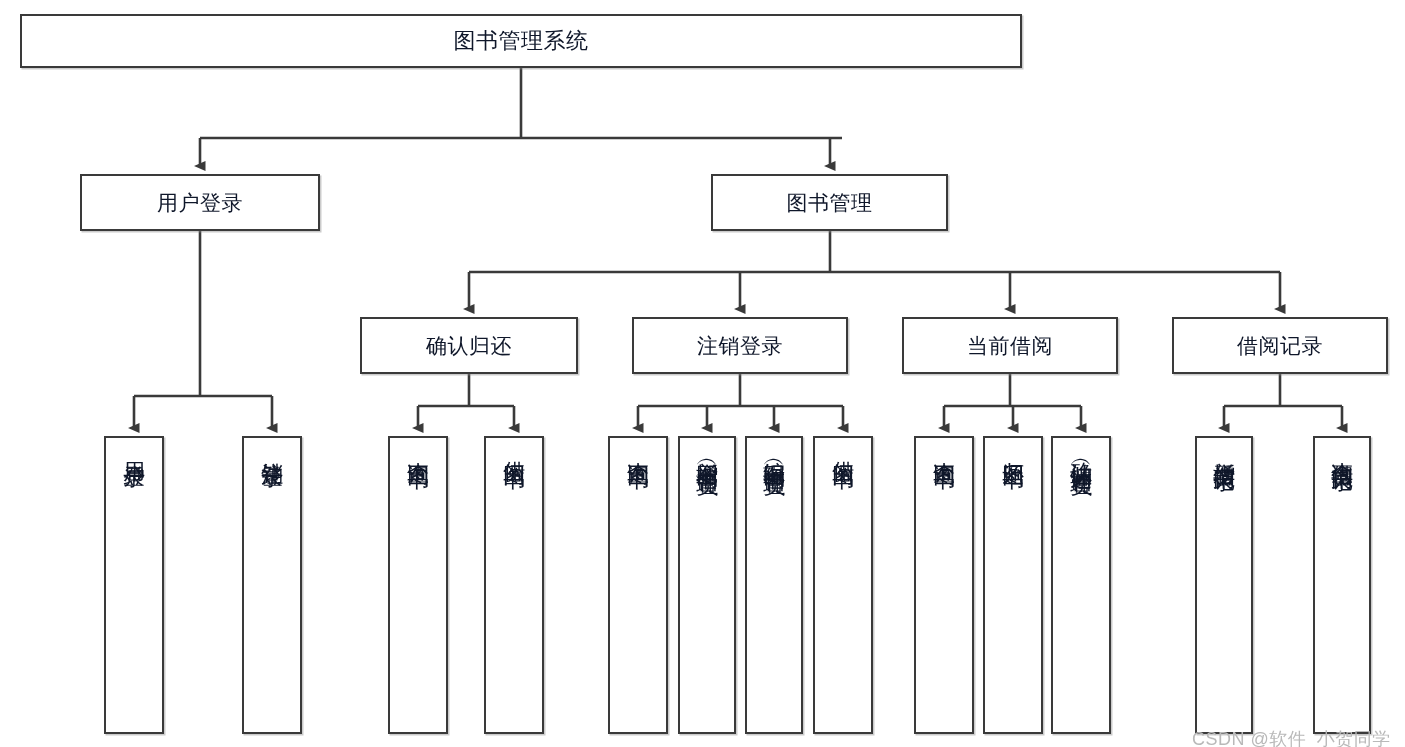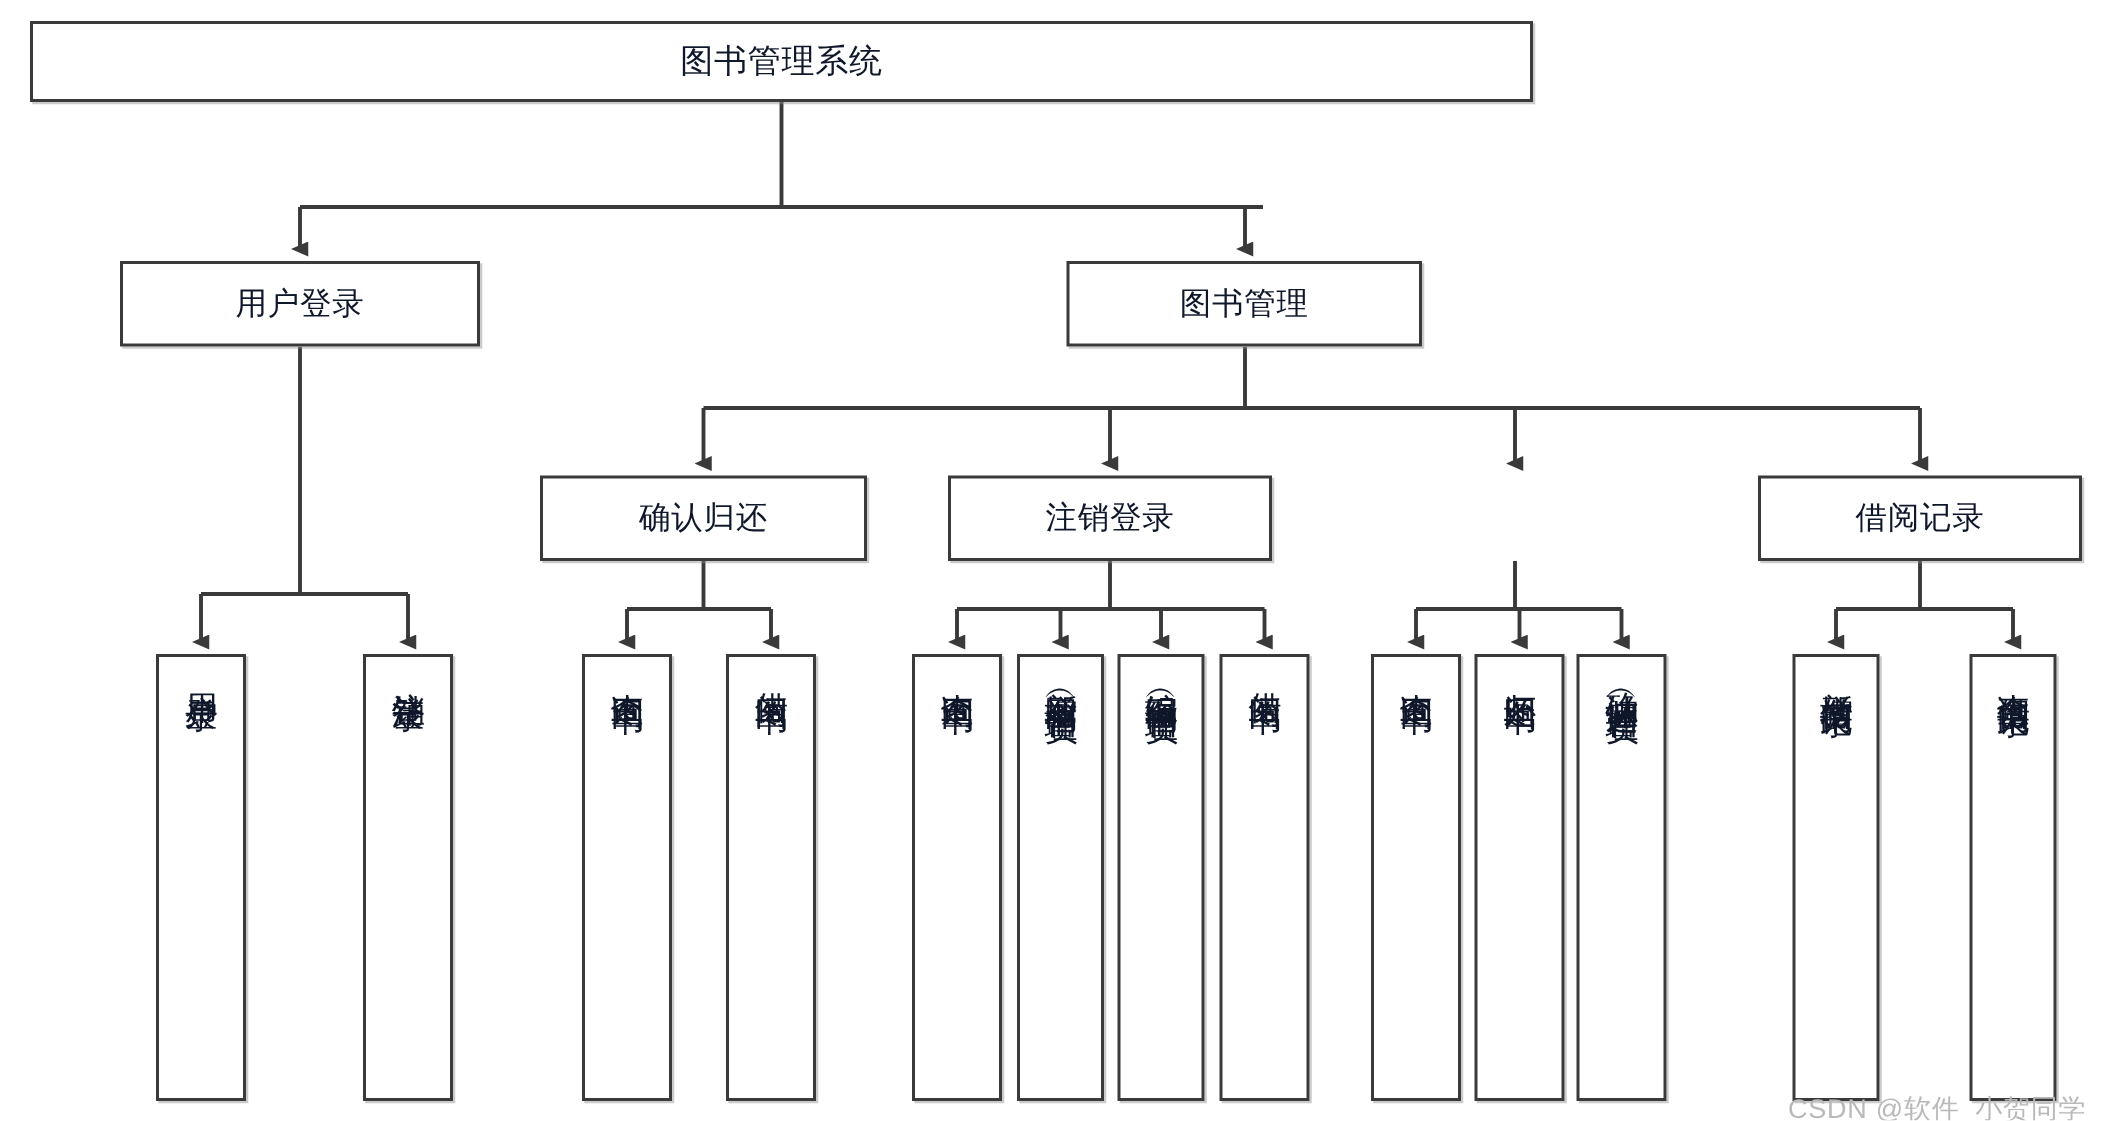--- a/index.html
+++ b/index.html
@@ -136,20 +136,23 @@
   <div class="node lvl2" style="left: 711px; top: 174px; width: 237px; height: 57px;">
     <span class="lbl">图书管理</span>
   </div>
 
   <div class="node lvl3" style="left: 360px; top: 317px; width: 218px; height: 57px;">
     <span class="lbl">确认归还</span>
   </div>
   <div class="node lvl3" style="left: 632px; top: 317px; width: 216px; height: 57px;">
     <span class="lbl">注销登录</span>
   </div>
+  <div class="node lvl3" style="left: 902px; top: 317px; width: 216px; height: 57px;">
+    <span class="lbl">当前借阅</span>
+  </div>
   <div class="node lvl3" style="left: 1172px; top: 317px; width: 216px; height: 57px;">
     <span class="lbl">借阅记录</span>
   </div>
 
   <div class="node leaf" style="left: 104px; top: 436px; width: 60px; height: 298px;">
     <span class="lbl">用户登录</span>
   </div>
   <div class="node leaf" style="left: 242px; top: 436px; width: 60px; height: 298px;">
     <span class="lbl">注销登录</span>
   </div>

